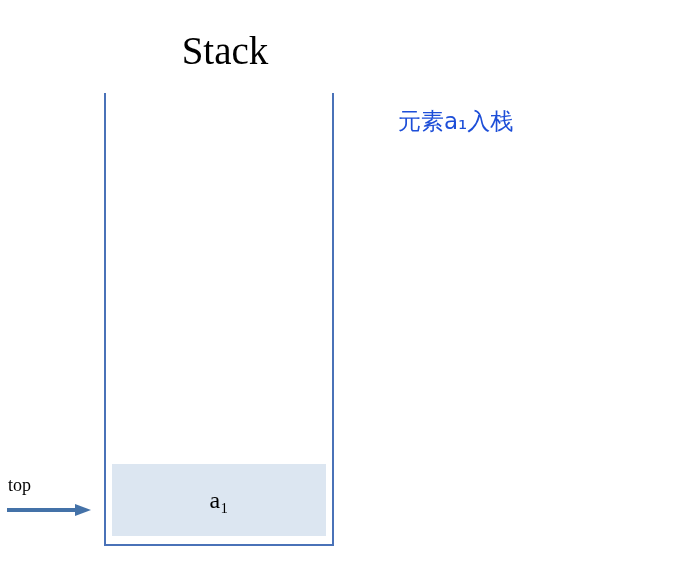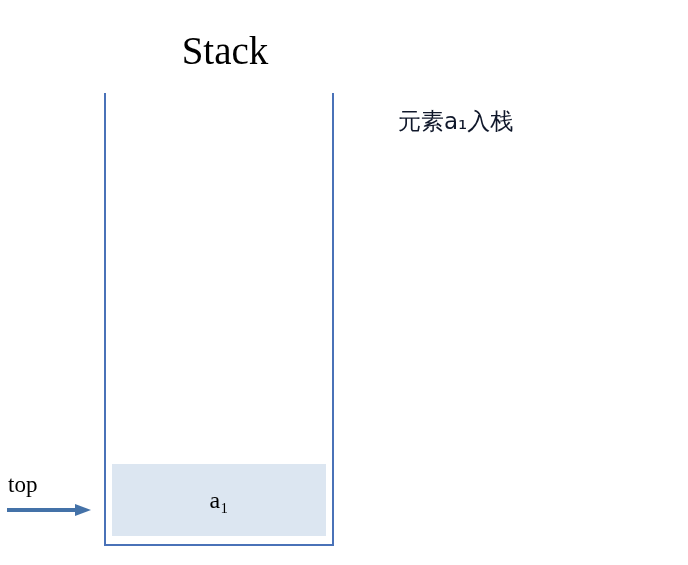--- a/index.html
+++ b/index.html
@@ -86,21 +86,21 @@
     left: 6px;
     top: 470px;
     width: 92px;
     height: 56px;
   }
   #top-pointer-label {
     position: absolute;
     left: 2px;
     top: 0;
     font-family: "Liberation Serif", "DejaVu Serif", serif;
-    font-size: 23px;
+    font-size: 18px;
     line-height: 30px;
     color: #000000;
     white-space: nowrap;
   }
   #top-pointer-arrow {
     position: absolute;
     left: 0px;
     top: 33px;
     width: 86px;
     height: 14px;
@@ -110,21 +110,21 @@
   #annotation-block {
     position: absolute;
     left: 398px;
     top: 104px;
     width: 282px;
   }
   .annotation-line {
     font-family: "Liberation Serif", "DejaVu Serif", serif;
     font-size: 25px;
     line-height: 34px;
-    color: #0f172a;
+    color: #1d4ed8;
     white-space: nowrap;
   }
   .annotation-line.cjk {
     font-family: "DejaVu Sans", "Liberation Sans", sans-serif;
     font-size: 23px;
   }
 </style>
 </head>
 <body>
 

